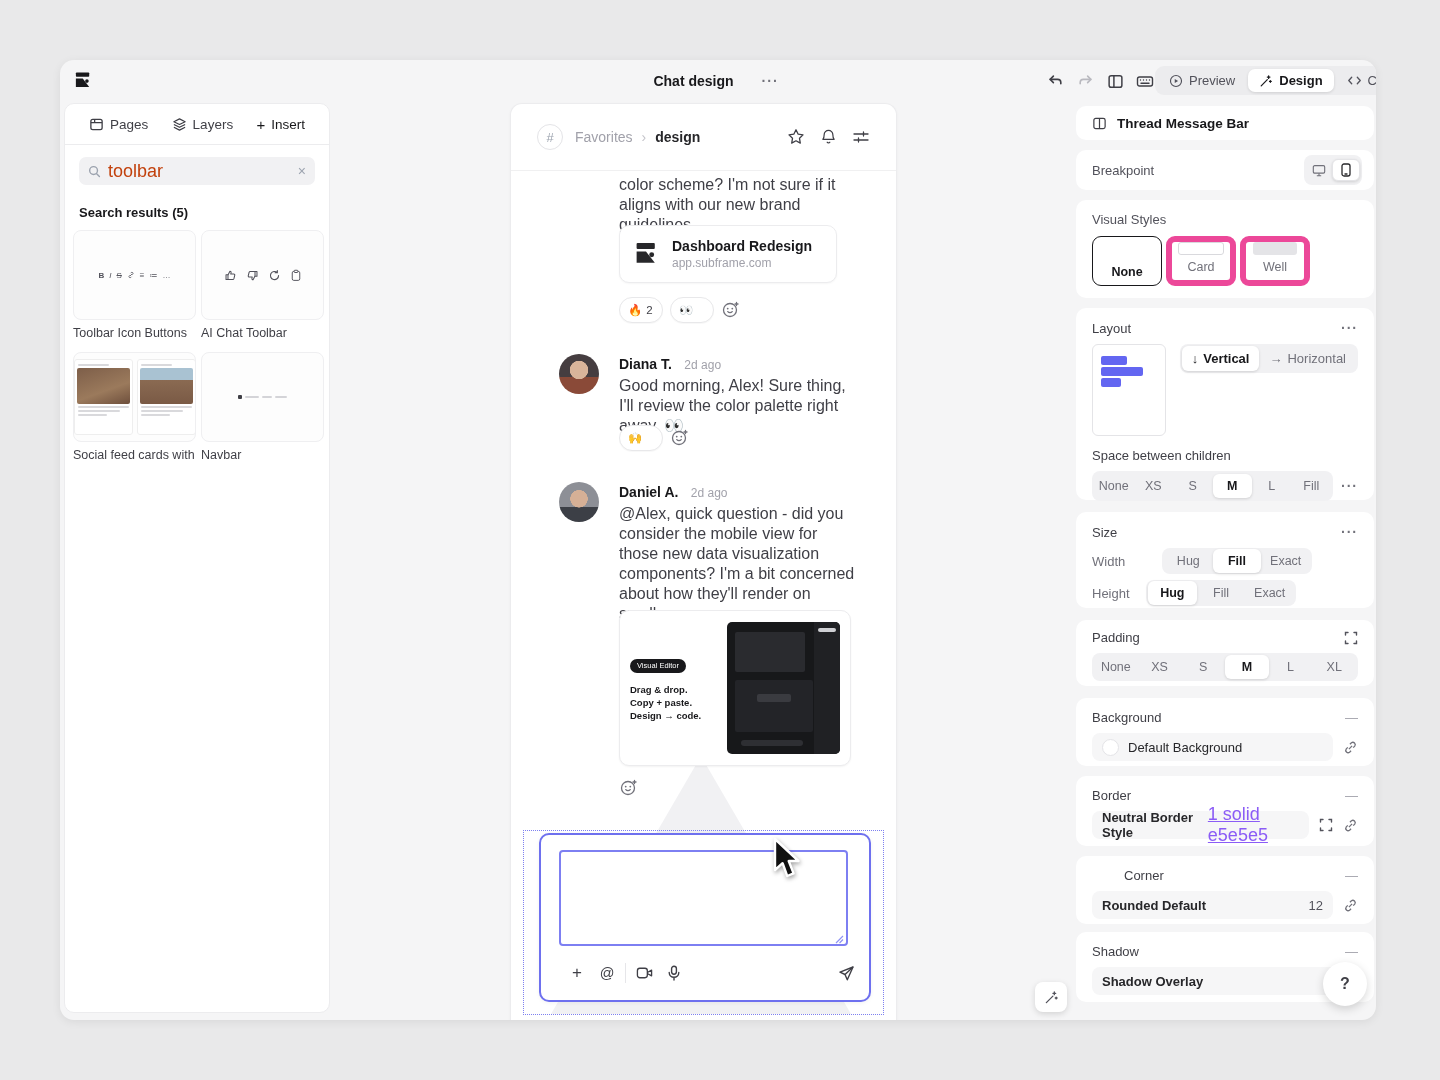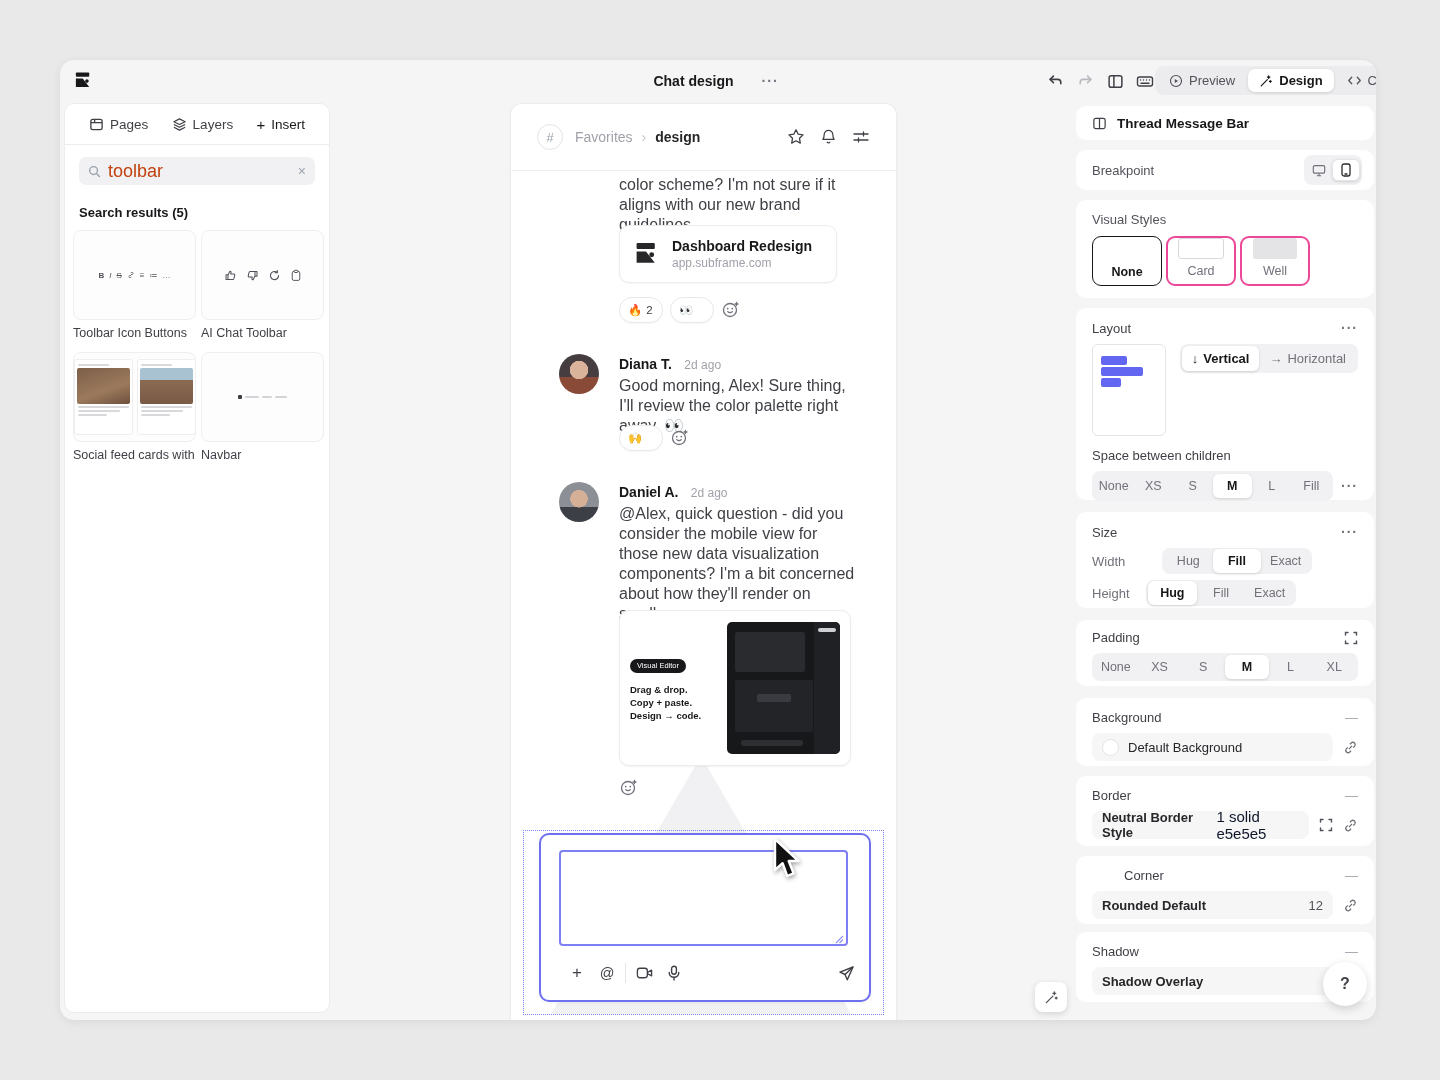--- a/index.html
+++ b/index.html
@@ -62,21 +62,21 @@
   .cmp-icon{width:24px;height:24px;display:flex;align-items:center;justify-content:center;color:#3f3f46;}
   
   .card-title{font-size:13px;color:#52525b;}
   .card-title.dark{color:#3f3f46;}
   .minus{color:#a1a1aa;font-size:13px;}
   .iconbtn{display:flex;align-items:center;justify-content:center;}
   .seg{background:#f1f1f3;border-radius:8px;display:flex;align-items:center;padding:2px;box-sizing:border-box;}
   .seg .opt{flex:1;text-align:center;font-size:12.5px;color:#71717a;padding:5px 0;border-radius:6px;}
   .seg .opt.sel{background:#fff;color:#18181b;font-weight:bold;box-shadow:0 1px 3px rgba(0,0,0,.14);}
   .pillrow{background:#f6f6f7;border-radius:8px;height:28px;display:flex;align-items:center;padding:0 10px;box-sizing:border-box;font-size:13px;color:#27272a;}
-  .qsbtn{width:70px;height:50px;border:2px solid #ec4899;border-radius:9px;background:#fff;display:flex;flex-direction:column;align-items:center;justify-content:flex-end;padding-bottom:6px;box-sizing:border-box;}
+  .qsbtn{width:70px;height:50px;border:6px solid #ec4899;border-radius:9px;background:#fff;display:flex;flex-direction:column;align-items:center;justify-content:flex-end;padding-bottom:6px;box-sizing:border-box;}
   .qsbtn.sel{border:1.8px solid #18181b;}
   .qsbtn .lbl{font-size:12.5px;color:#71717a;}
   .qsbtn.sel .lbl{color:#18181b;font-weight:bold;}
   .qsprev{width:44px;height:22px;border-radius:3px;margin-bottom:5px;}
   .layoutprev{width:90px;height:92px;background:#fff;border:1px solid #e4e4e7;border-radius:6px;padding:11px 0 0 8px;box-sizing:border-box;}
   .bar{background:#6366f1;height:9px;border-radius:2px;margin-bottom:2px;}
   .dirseg{background:#f1f1f3;border-radius:8px;display:flex;padding:2px;}
   .diropt{display:flex;align-items:center;gap:5px;font-size:13px;color:#71717a;padding:5px 10px;border-radius:6px;}
   .diropt.sel{background:#fff;color:#18181b;font-weight:bold;box-shadow:0 1px 3px rgba(0,0,0,.14);}
   .rowlbl{font-size:13px;color:#71717a;}
@@ -564,21 +564,21 @@
 
     <div class="abs panel" style="left:1016px;top:716px;width:298px;height:70px;padding:12px 16px;box-sizing:border-box;">
       <div style="display:flex;align-items:center;">
         <span class="card-title dark">Border</span>
         <div style="flex:1;"></div>
         <span class="minus">—</span>
       </div>
       <div style="display:flex;align-items:center;margin-top:8px;gap:10px;">
         <div class="pillrow" style="flex:1;gap:8px;">
           <span style="font-weight:bold;">Neutral Border Style</span>
-          <span style="color:#0f172a;font-size:15px;">1 solid e5e5e5</span>
+          <span style="color:#8b5cf6;font-size:18px;text-decoration:underline;">1 solid e5e5e5</span>
         </div>
         <svg width="14" height="14" viewBox="0 0 14 14" fill="none" stroke="#52525b" stroke-width="1.4" stroke-linecap="round">
             <path d="M1.5 4 V1.5 H4 M10 1.5 h2.5 V4 M12.5 10 v2.5 H10 M4 12.5 H1.5 V10"></path>
           </svg>
         <svg width="15" height="15" viewBox="0 0 16 16" fill="none" stroke="#71717a" stroke-width="1.4">
             <path d="M6.3 9.7 L9.7 6.3"></path>
             <path d="M7.4 4.6 l1.6-1.6 a2.5 2.5 0 0 1 3.5 3.5 L10.9 8.1"></path>
             <path d="M8.6 11.4 l-1.6 1.6 a2.5 2.5 0 0 1-3.5-3.5 L5.1 7.9"></path>
           </svg>
       </div>

